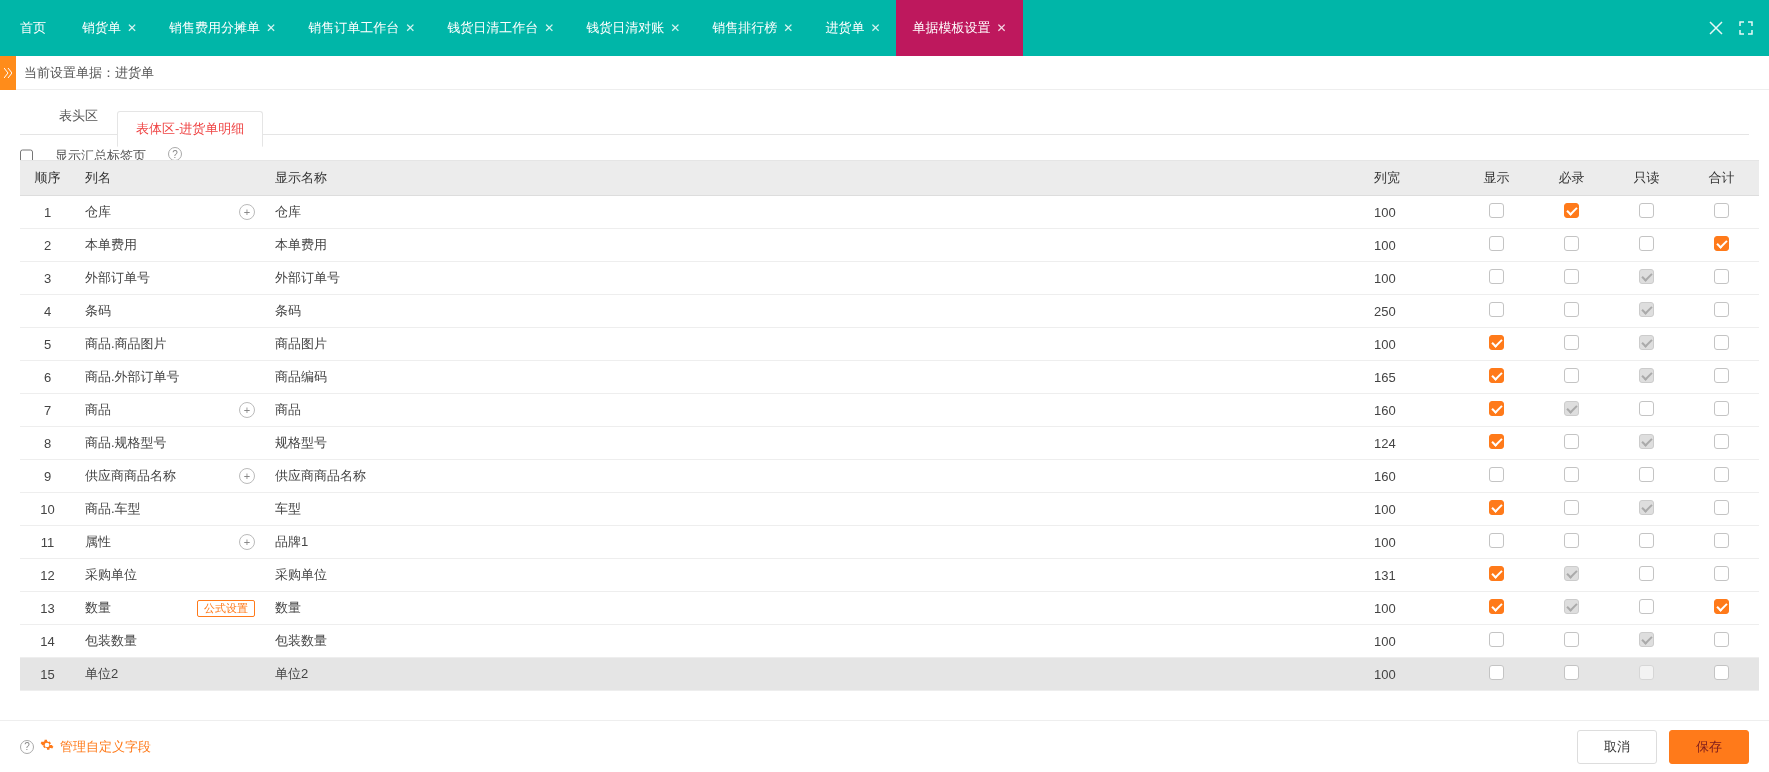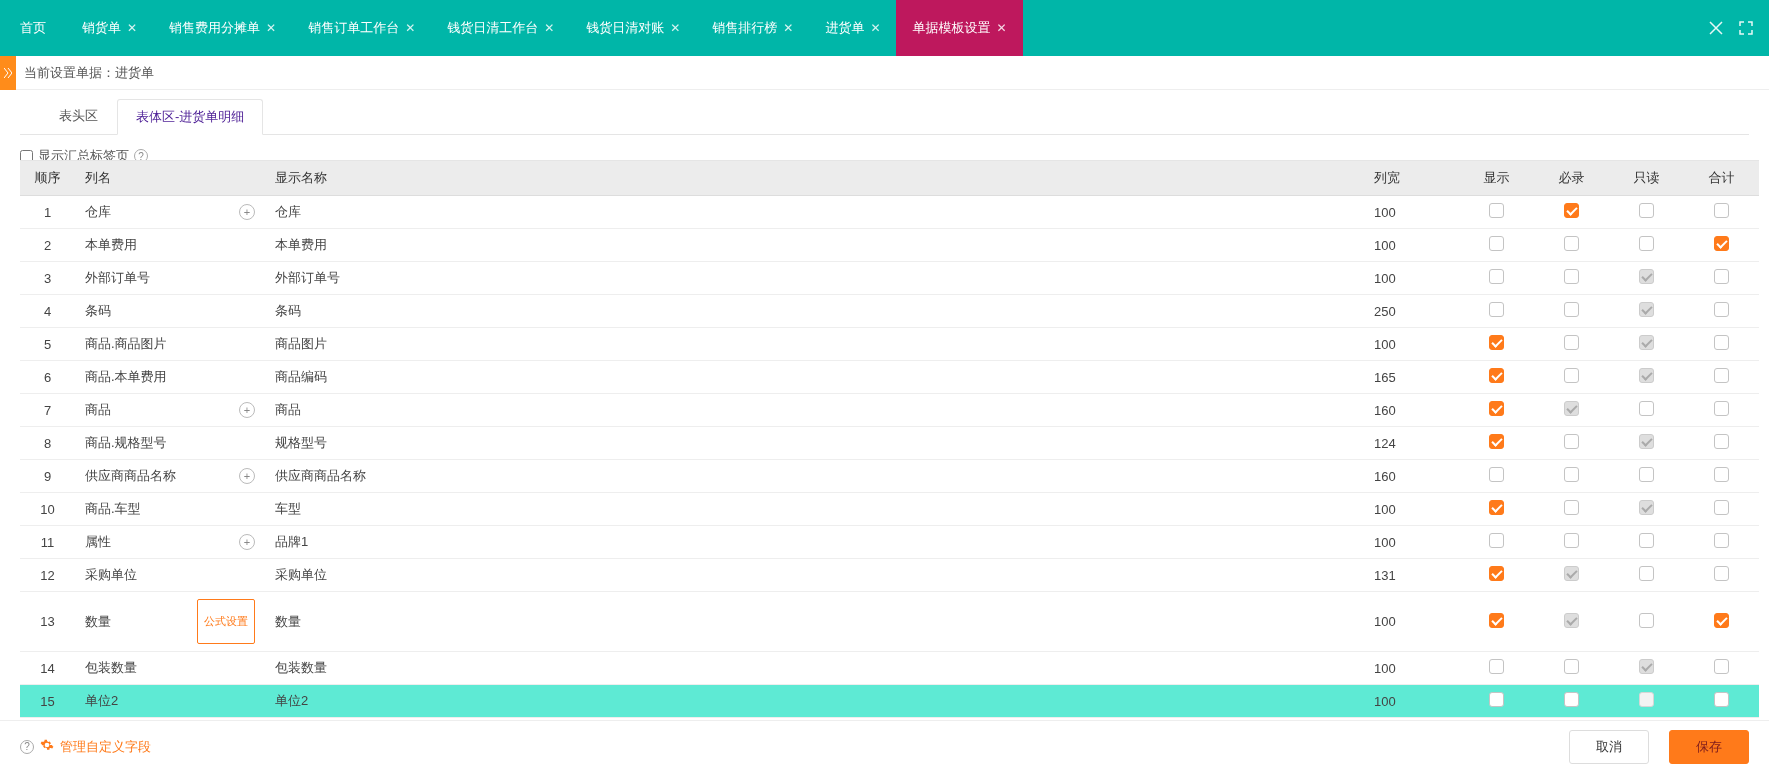--- a/index.html
+++ b/index.html
@@ -61,38 +61,37 @@
   }
   .section-tab {
     padding: 8px 18px;
     font-size: 13px;
     color: #555;
     cursor: pointer;
     border: 1px solid transparent;
     border-bottom: none;
   }
   .section-tab.active {
-    color: #4c1d95;
+    color: #ef4444;
     border: 1px solid #e5e5e5;
     border-bottom: 1px solid #fff;
     background: #fff;
     border-radius: 3px 3px 0 0;
     position: relative;
-    top: 1px;
+    top: 13px;
   }
   .section-tabs-border {
     border-bottom: 1px solid #e5e5e5;
     margin: 0 20px;
   }
 
   
   .options-row {
     display: flex;
-    align-items: center;
-    gap: 5px;
+    gap: 22px;
     padding: 12px 20px;
     color: #555;
   }
   .options-row .help {
     width: 14px; height: 14px; border: 1px solid #aaa; border-radius: 50%;
     display: inline-flex; align-items: center; justify-content: center;
     font-size: 10px; color: #888; cursor: pointer;
   }
 
   
@@ -118,38 +117,38 @@
     border-bottom: 1px solid #ddd;
     position: sticky; top: 0;
   }
   tbody td {
     padding: 7px 10px;
     border-bottom: 1px solid #eee;
     font-size: 13px;
     color: #444;
     vertical-align: middle;
   }
-  tbody tr.selected td { background: #5eead4; }
+  tbody tr.selected td { background: #e5e5e5; }
   th.center, td.center { text-align: center; }
 
   .col-seq { width: 55px; }
   .col-name { width: 190px; }
   .col-disp { width: auto; }
   .col-w { width: 95px; }
   .col-chk { width: 75px; }
 
   .name-cell { display: flex; align-items: center; justify-content: space-between; gap: 6px; }
   .plus-btn {
     width: 16px; height: 16px; border: 1px solid #bbb; border-radius: 50%;
     display: inline-flex; align-items: center; justify-content: center;
     font-size: 11px; color: #888; cursor: pointer; flex-shrink: 0;
   }
   .formula-badge {
     border: 1px solid #ff7a1a; color: #ff7a1a;
-    padding: 14px 6px; font-size: 11px; border-radius: 2px; cursor: pointer;
+    padding: 0 6px; font-size: 11px; border-radius: 2px; cursor: pointer;
     flex-shrink: 0;
   }
 
   .chk {
     display: inline-block; width: 15px; height: 15px;
     border: 1px solid #c4c4c4; border-radius: 3px; background: #fff;
     position: relative; cursor: pointer;
   }
   .chk.on { background: #ff7a1a; border-color: #ff7a1a; }
   .chk.on::after {
@@ -169,21 +168,21 @@
     padding: 0 20px; background: #fff;
   }
   .footer-left { display: flex; align-items: center; gap: 6px; }
   .footer-left .help {
     width: 14px; height: 14px; border: 1px solid #aaa; border-radius: 50%;
     display: inline-flex; align-items: center; justify-content: center;
     font-size: 10px; color: #888; cursor: pointer;
   }
   .gear-icon { color: #ff7a1a; }
   .link-orange { color: #ff7a1a; cursor: pointer; }
-  .footer-right { display: flex; gap: 20px; border-radius: 8px; }
+  .footer-right { display: flex; gap: 12px; border-radius: 8px; }
   .btn {
     min-width: 80px; height: 34px;
     display: inline-flex; align-items: center; justify-content: center;
     border: 1px solid #ddd; border-radius: 3px; cursor: pointer;
     font-size: 13px; background: #fff;
   }
   .btn.primary { background: #ff7a1a; border-color: #ff7a1a; color: #7f1d1d; }
 
   
   .table-scroll::-webkit-scrollbar { width: 10px; }
@@ -361,21 +360,21 @@
             <td>100</td>
             <td class="center"><span class="chk on"></span></td>
             <td class="center"><span class="chk"></span></td>
             <td class="center"><span class="chk on disabled"></span></td>
             <td class="center"><span class="chk"></span></td>
           </tr>
           <tr>
             <td class="center">6</td>
             <td>
               <div class="name-cell">
-                <span>商品.本单费用</span>
+                <span>商品.外部订单号</span>
               </div>
             </td>
             <td>商品编码</td>
             <td>165</td>
             <td class="center"><span class="chk on"></span></td>
             <td class="center"><span class="chk"></span></td>
             <td class="center"><span class="chk on disabled"></span></td>
             <td class="center"><span class="chk"></span></td>
           </tr>
           <tr>

